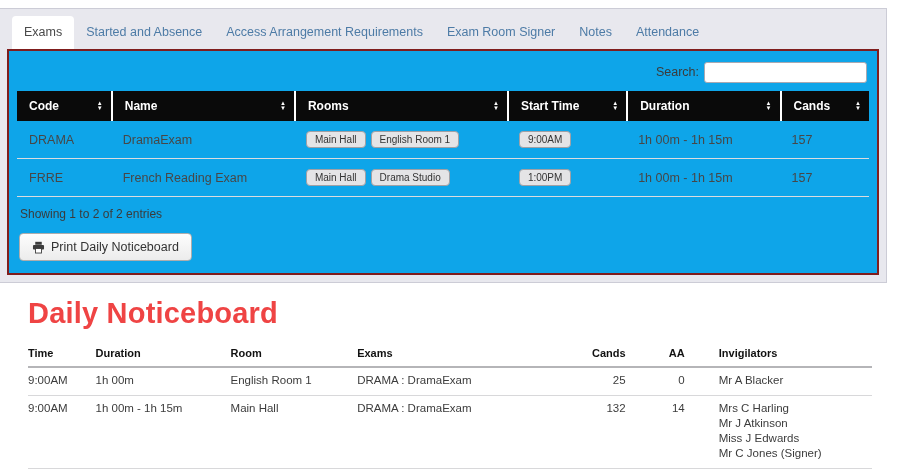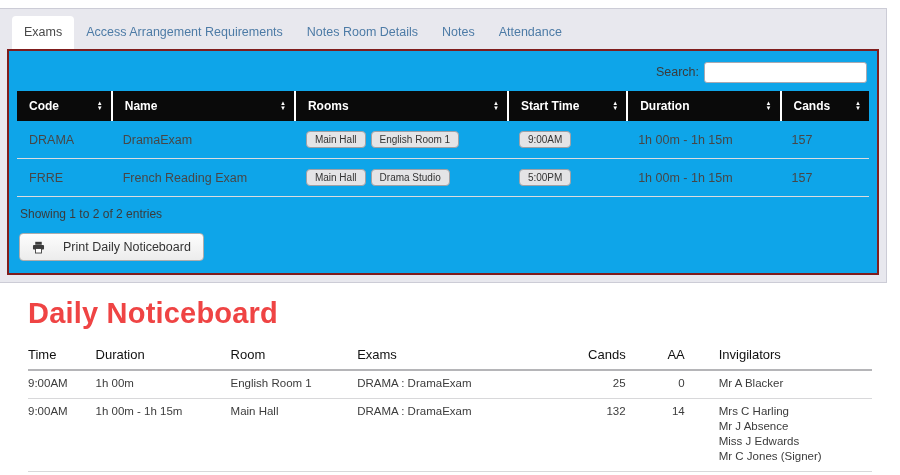--- a/index.html
+++ b/index.html
@@ -27,48 +27,49 @@
   .sort-icon { position:absolute; right:8px; top:50%; transform:translateY(-50%);
       display:flex; flex-direction:column; line-height:5px; font-size:6px; color:#fff; }
   table.exams td { font-size:12.5px; padding:10px 8px 10px 12px; border-bottom:1px solid #dcdcdf; color:#474747; vertical-align:middle; }
   td.blue, a.blue { color:#5f8fc9; text-decoration:none; cursor:pointer; }
 
   .badge { display:inline-block; font-size:10px; color:#333; background:#e4e4e6;
       border:1px solid #a0a0a5; border-radius:4px; padding:2px 8px; margin-right:5px; white-space:nowrap; }
 
   .showing { font-size:12px; color:#3b3b3b; padding:10px 0 12px 3px; }
 
-  .print-btn { display:inline-flex; align-items:center; gap:18px; font-size:12.5px; color:#333;
+  .print-btn { display:inline-flex; align-items:center; gap:6px; font-size:12.5px; color:#333;
       background:linear-gradient(#fdfdfd,#ececec); border:1px solid #adadad; border-radius:4px;
       padding:6px 12px; cursor:pointer; margin-left:2px; font-family:inherit; }
   .print-btn svg { display:block; }
 
   
   .noticeboard { background:#fff; padding:14px 28px 0 28px; }
   .nb-title { font-size:29px; font-weight:700; color:#ef4444; letter-spacing:0.2px; }
   .nb-date { font-size:16px; font-weight:500; color:#2e2e2e; margin-top:6px; }
 
   table.nb { width:100%; border-collapse:collapse; margin-top:12px; }
-  table.nb th { font-size:13px; font-weight:normal; color:#111; text-align:left;
+  table.nb th { font-size:11px; font-weight:bold; color:#111; text-align:left;
       padding:5px 4px 7px 0; border-bottom:2px solid #b5b5b8; }
   table.nb td { font-size:11.5px; color:#3c3c3c; padding:6px 4px 6px 0; border-bottom:1px solid #d8d8da; vertical-align:top; line-height:13.5px; }
   table.nb th.num, table.nb td.num { text-align:right; padding-right:10px; }
   table.nb th.inv, table.nb td.inv { padding-left:24px; }
   .inv-line { margin-bottom:1.5px; }
 </style>
 </head>
 <body>
 
 <div class="top-strip"></div>
 
 <div class="tab-widget">
   <div class="tab-bar">
       <div class="tab active">Exams</div>
+      <div class="tab">Started and Absence</div>
       <div class="tab">Access Arrangement Requirements</div>
-      <div class="tab">Notes Room Details</div>
+      <div class="tab">Exam Room Signer</div>
       <div class="tab">Notes</div>
       <div class="tab">Attendance</div>
     </div>
 
   <div class="tab-panel">
     <div class="search-row">
       <label>Search:</label><input type="text" value="" style="">
     </div>
 
     <table class="exams">
@@ -114,21 +115,21 @@
             <td>DramaExam</td>
             <td><span class="badge">Main Hall</span><span class="badge">English Room 1</span></td>
             <td><span class="badge">9:00AM</span></td>
             <td>1h 00m - 1h 15m</td>
             <td class="blue">157</td>
           </tr>
           <tr>
             <td class="blue">FRRE</td>
             <td>French Reading Exam</td>
             <td><span class="badge">Main Hall</span><span class="badge">Drama Studio</span></td>
-            <td><span class="badge">5:00PM</span></td>
+            <td><span class="badge">1:00PM</span></td>
             <td>1h 00m - 1h 15m</td>
             <td class="blue">157</td>
           </tr>
         </tbody>
     </table>
 
     <div class="showing">Showing 1 to 2 of 2 entries</div>
 
     <button class="print-btn">
       <span>
@@ -181,20 +182,20 @@
         </tr>
         <tr>
           <td>9:00AM</td>
           <td>1h 00m - 1h 15m</td>
           <td>Main Hall</td>
           <td>DRAMA : DramaExam</td>
           <td class="num">132</td>
           <td class="num">14</td>
           <td class="inv">
             <div class="inv-line">Mrs C Harling</div>
-            <div class="inv-line">Mr J Absence</div>
+            <div class="inv-line">Mr J Atkinson</div>
             <div class="inv-line">Miss J Edwards</div>
             <div class="inv-line">Mr C Jones (Signer)</div>
           </td>
         </tr>
       </tbody>
   </table>
 </div>
 
 </body></html>

